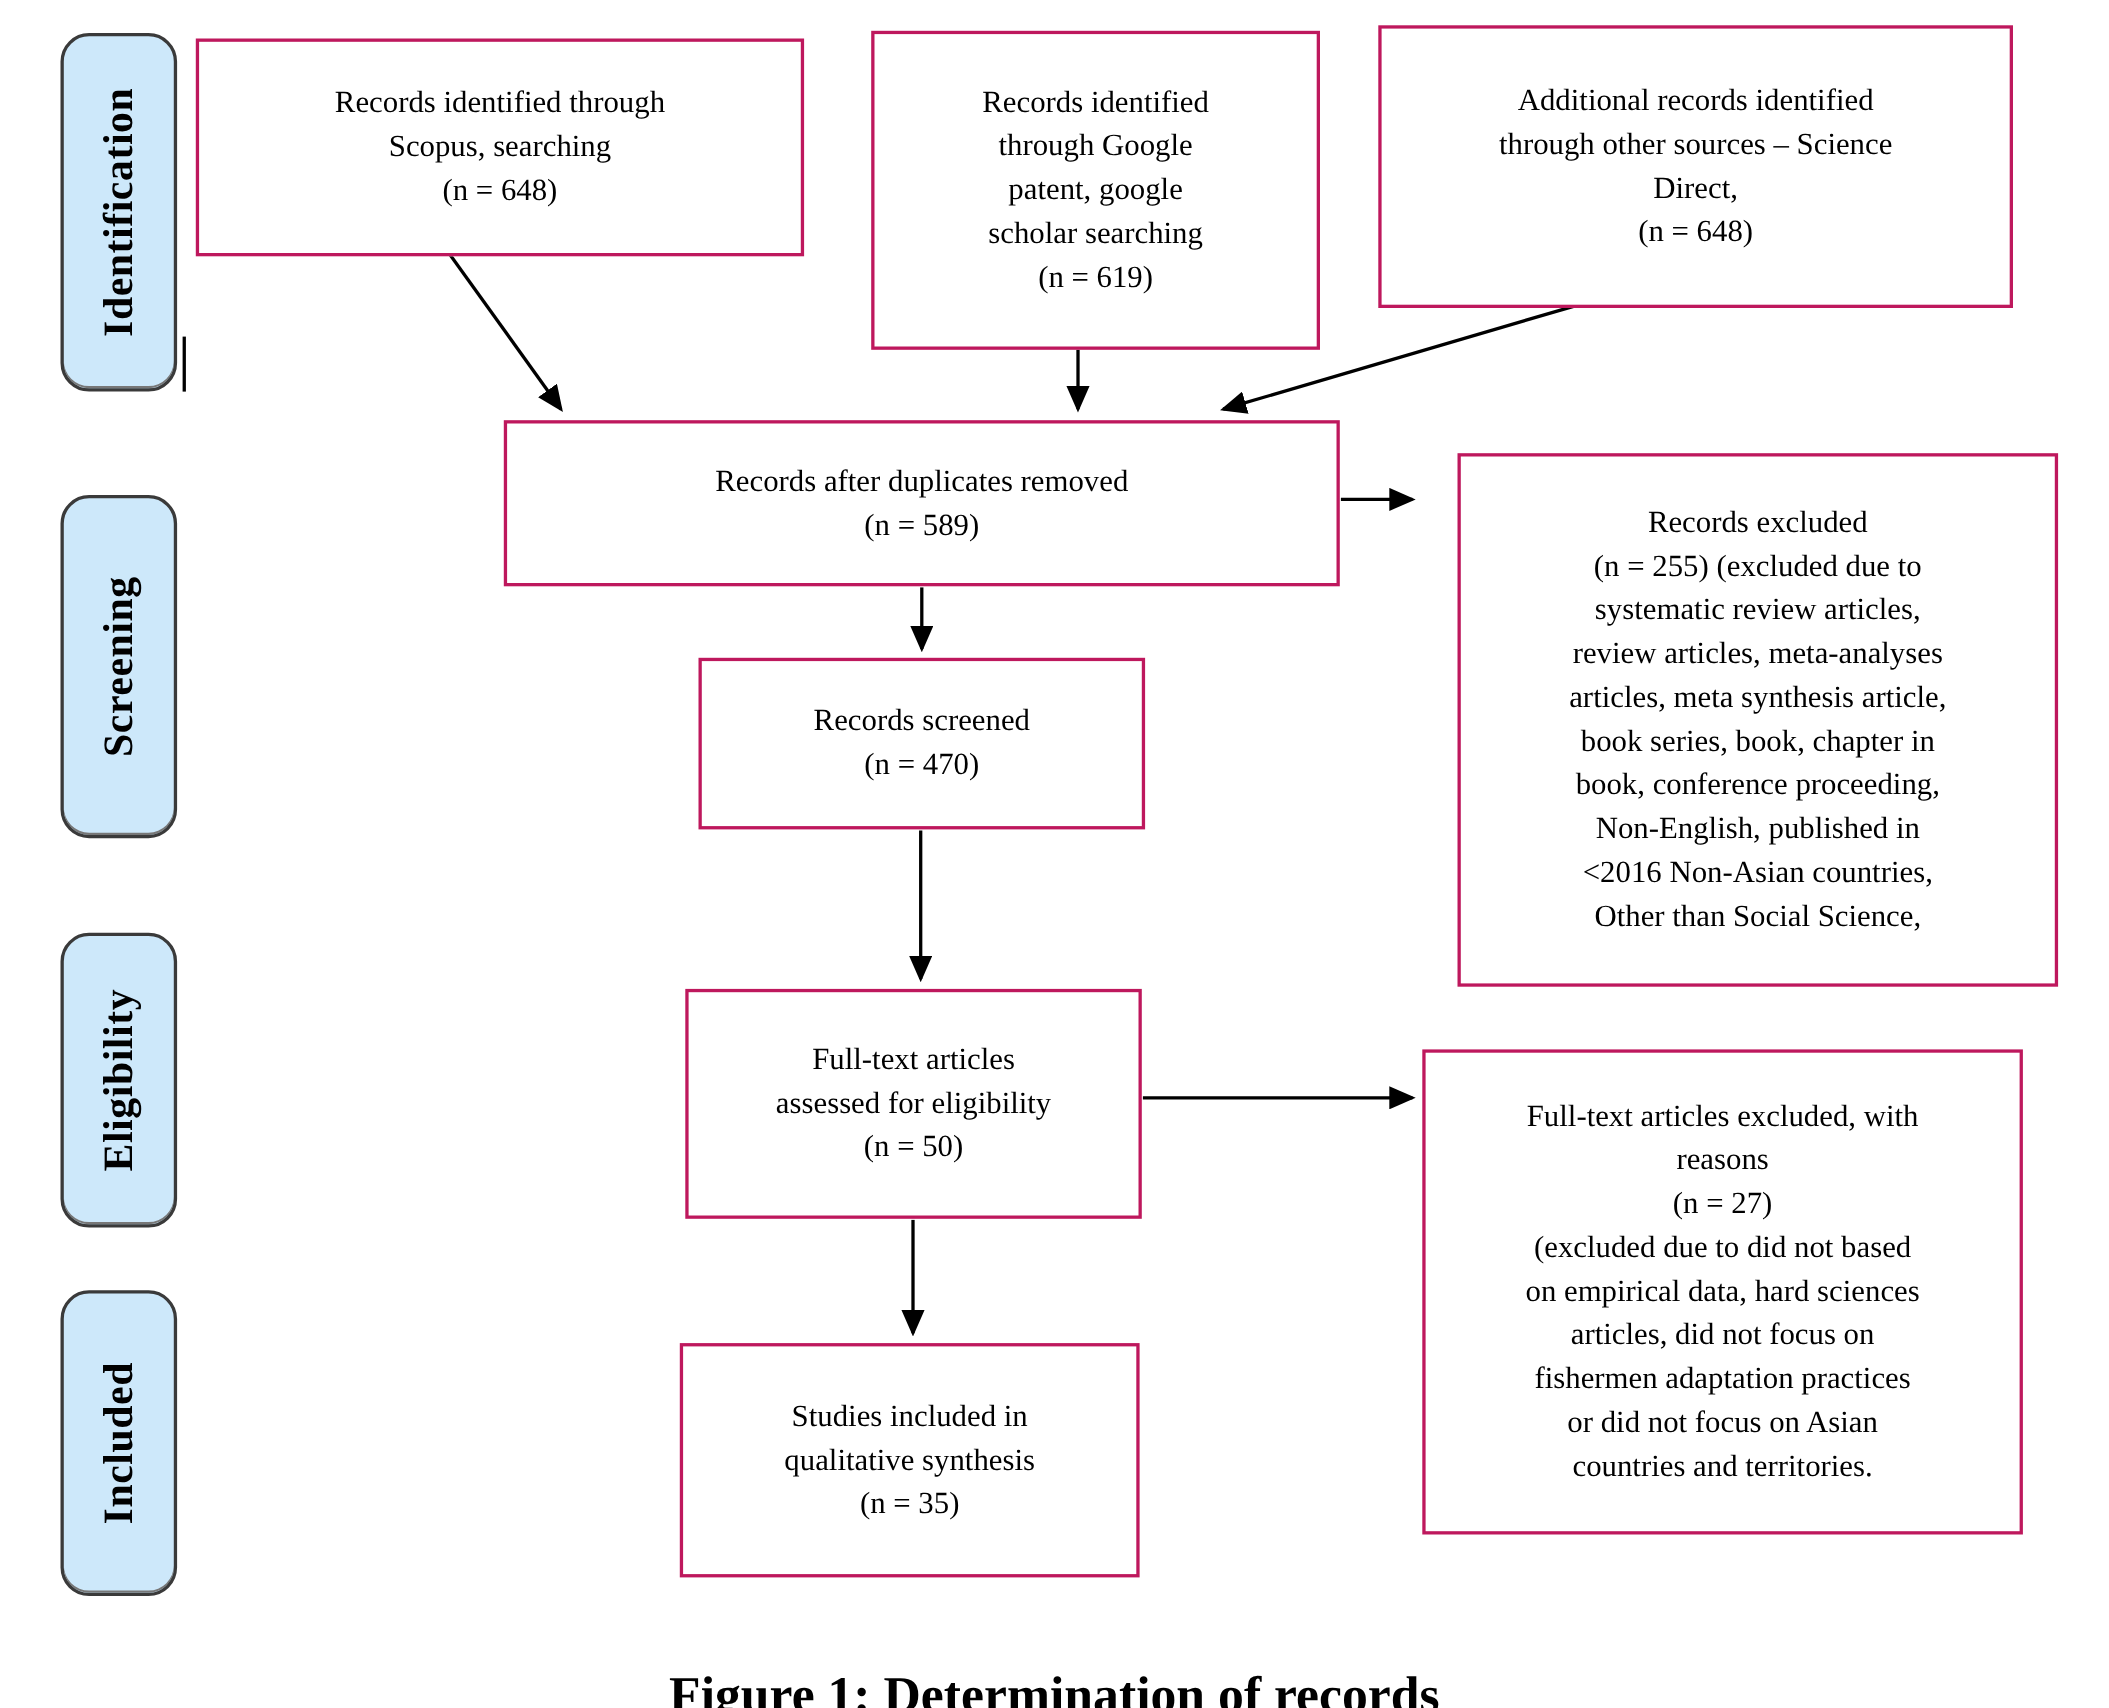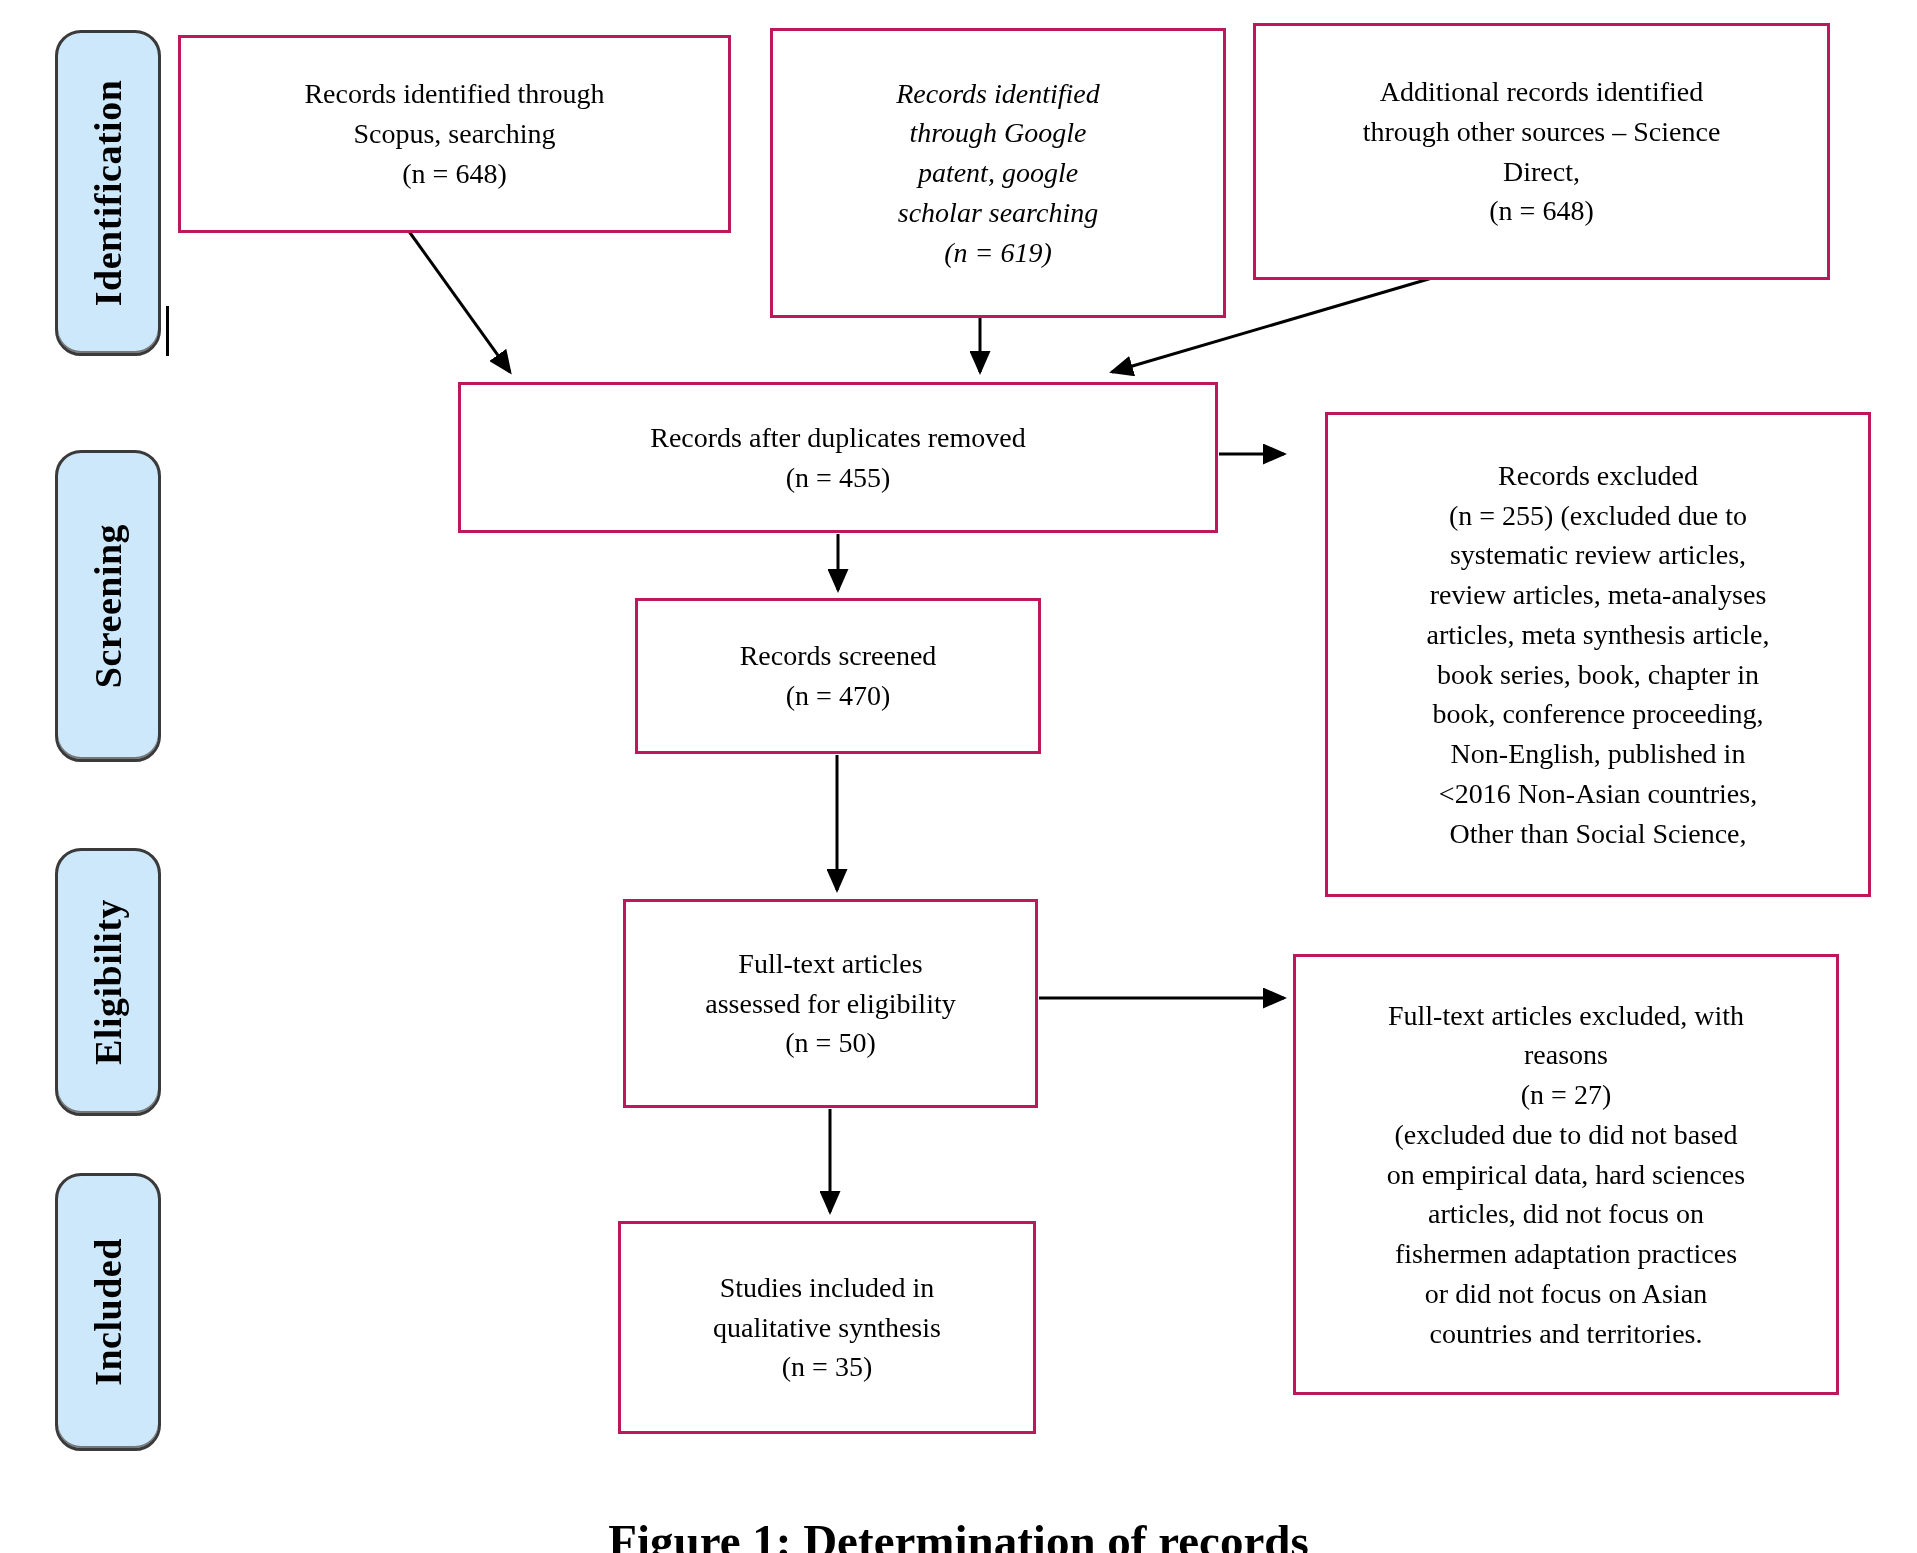--- a/index.html
+++ b/index.html
@@ -70,21 +70,21 @@
     left: 0;
     right: 0;
     top: 1514px;
     text-align: center;
     font-weight: bold;
     font-size: 47px;
     z-index: 2;
   }
   
   #box-scopus      { left: 178px;  top: 35px;   width: 553px; height: 198px; }
-  #box-google      { left: 770px;  top: 28px;   width: 456px; height: 290px; font-style: italic; }
+  #box-google      { left: 792px;  top: 28px;   width: 408px; height: 290px; }
   #box-other       { left: 1253px; top: 23px;   width: 577px; height: 257px; }
   #box-dedup       { left: 458px;  top: 382px;  width: 760px; height: 151px; }
   #box-excluded1   { left: 1293px; top: 412px;  width: 546px; height: 485px; margin-left: 32px; }
   #box-screened    { left: 635px;  top: 598px;  width: 406px; height: 156px; }
   #box-fulltext    { left: 623px;  top: 899px;  width: 415px; height: 209px; }
   #box-excluded2   { left: 1293px; top: 954px;  width: 546px; height: 441px; }
   #box-studies     { left: 618px;  top: 1221px; width: 418px; height: 213px; }
   #stage-identification { top: 30px;   height: 326px; }
   #stage-screening      { top: 450px;  height: 312px; }
   #stage-eligibility    { top: 848px;  height: 268px; }
@@ -142,21 +142,21 @@
 
   <div class="box" id="box-other">
     <span class="box-text">Additional records identified
 through other sources – Science
 Direct,
 (n = 648)</span>
   </div>
 
   <div class="box" id="box-dedup">
     <span class="box-text">Records after duplicates removed
-(n = 455)</span>
+(n = 589)</span>
   </div>
 
   <div class="box" id="box-excluded1">
     <span class="box-text">Records excluded
 (n = 255) (excluded due to
 systematic review articles,
 review articles, meta-analyses
 articles, meta synthesis article,
 book series, book, chapter in
 book, conference proceeding,

